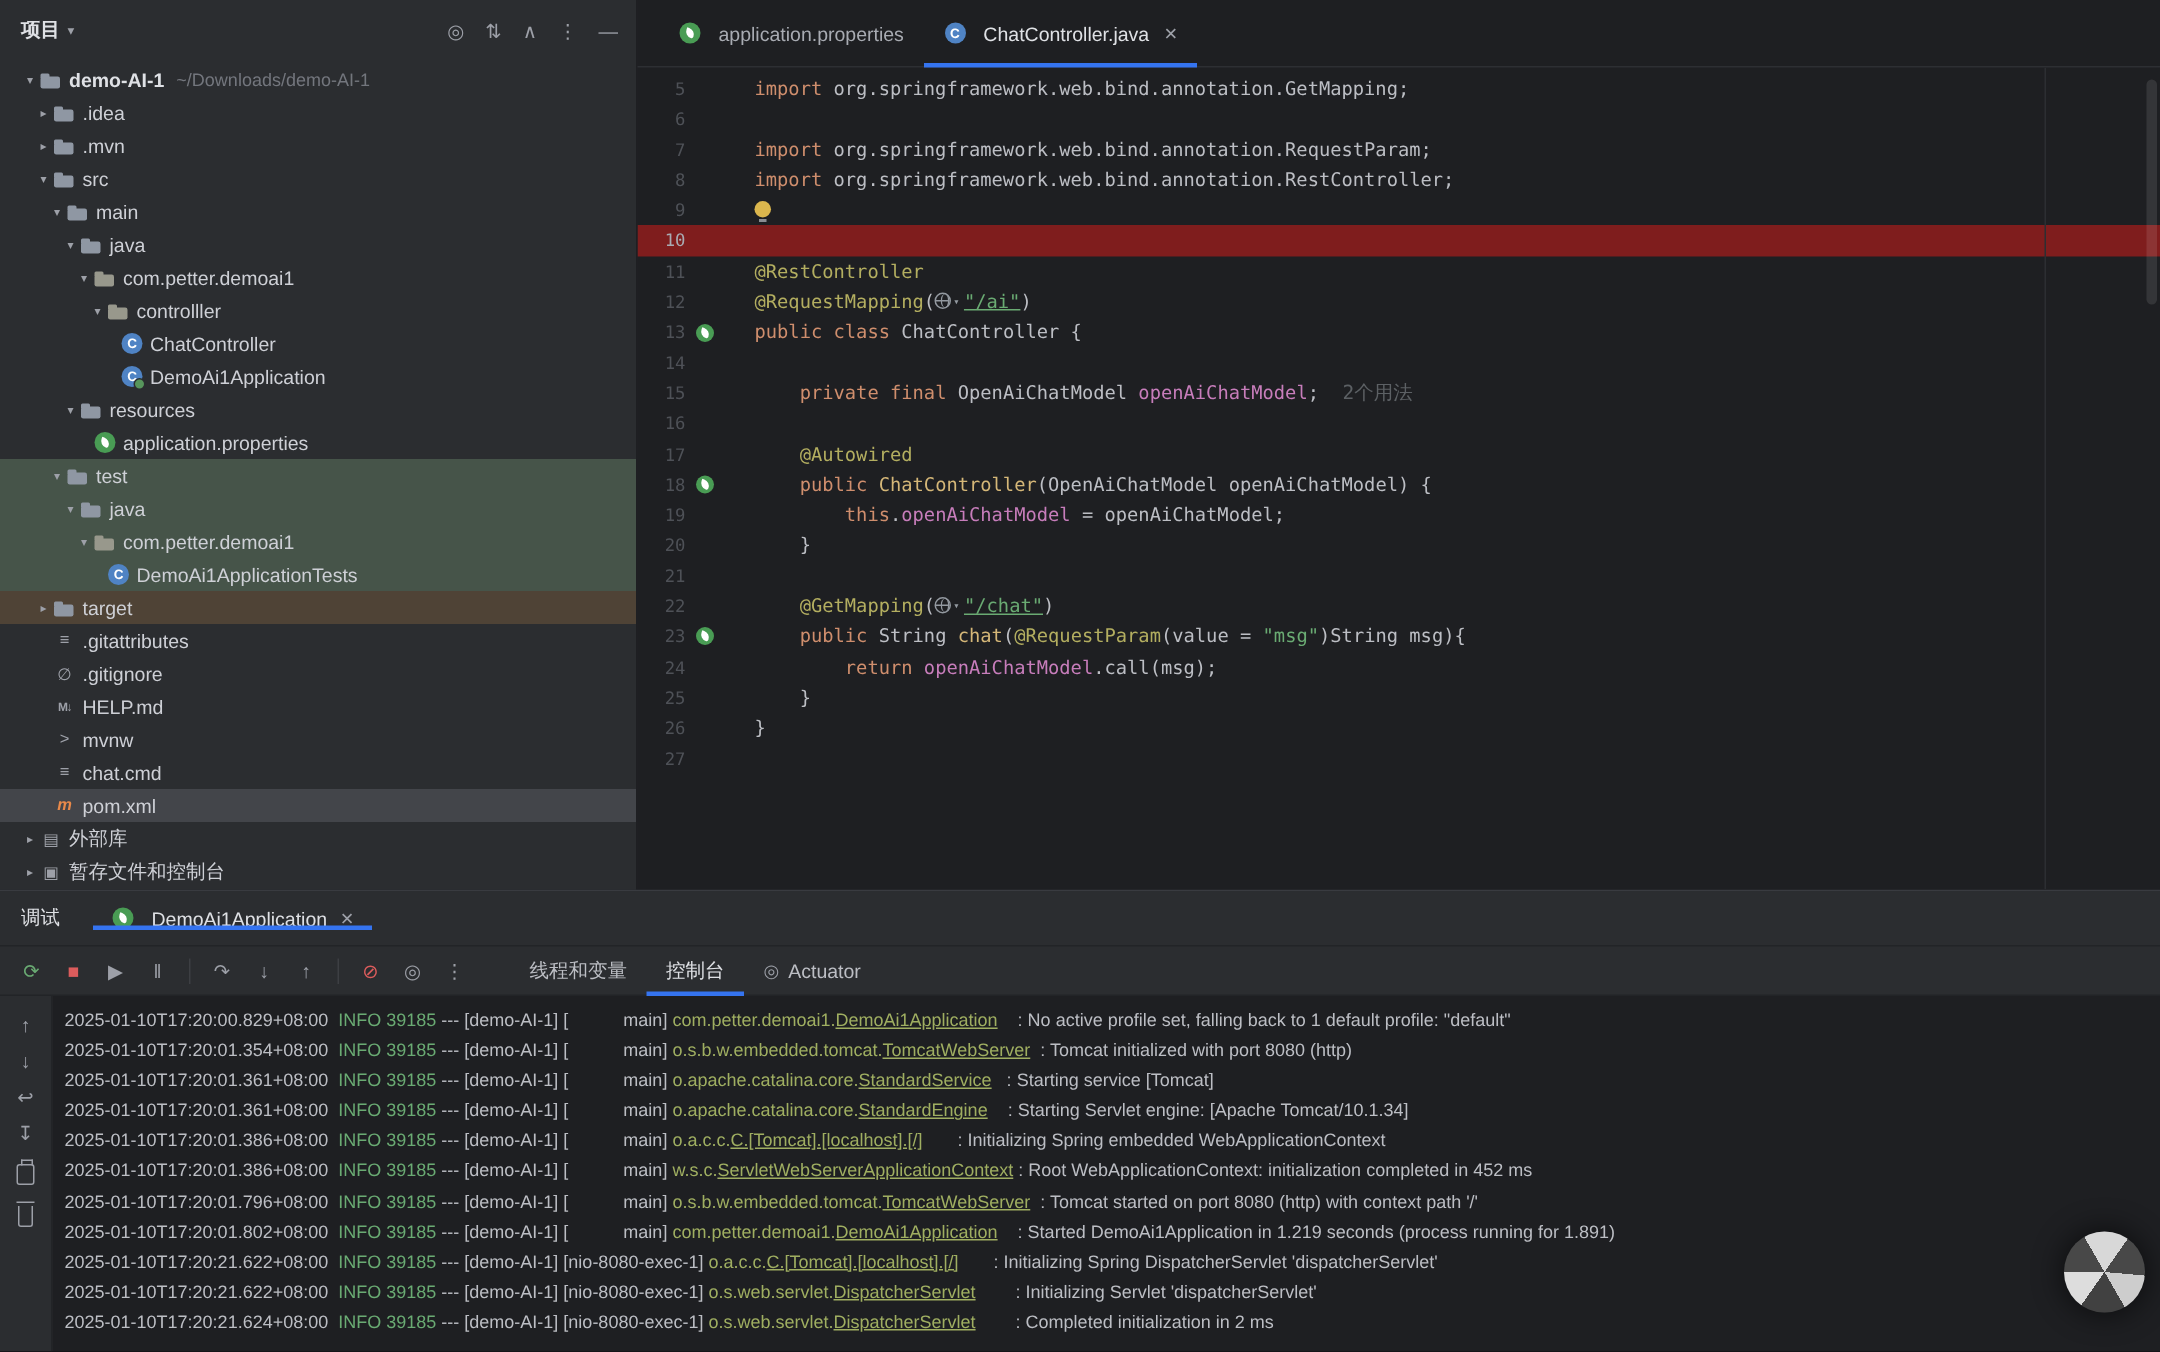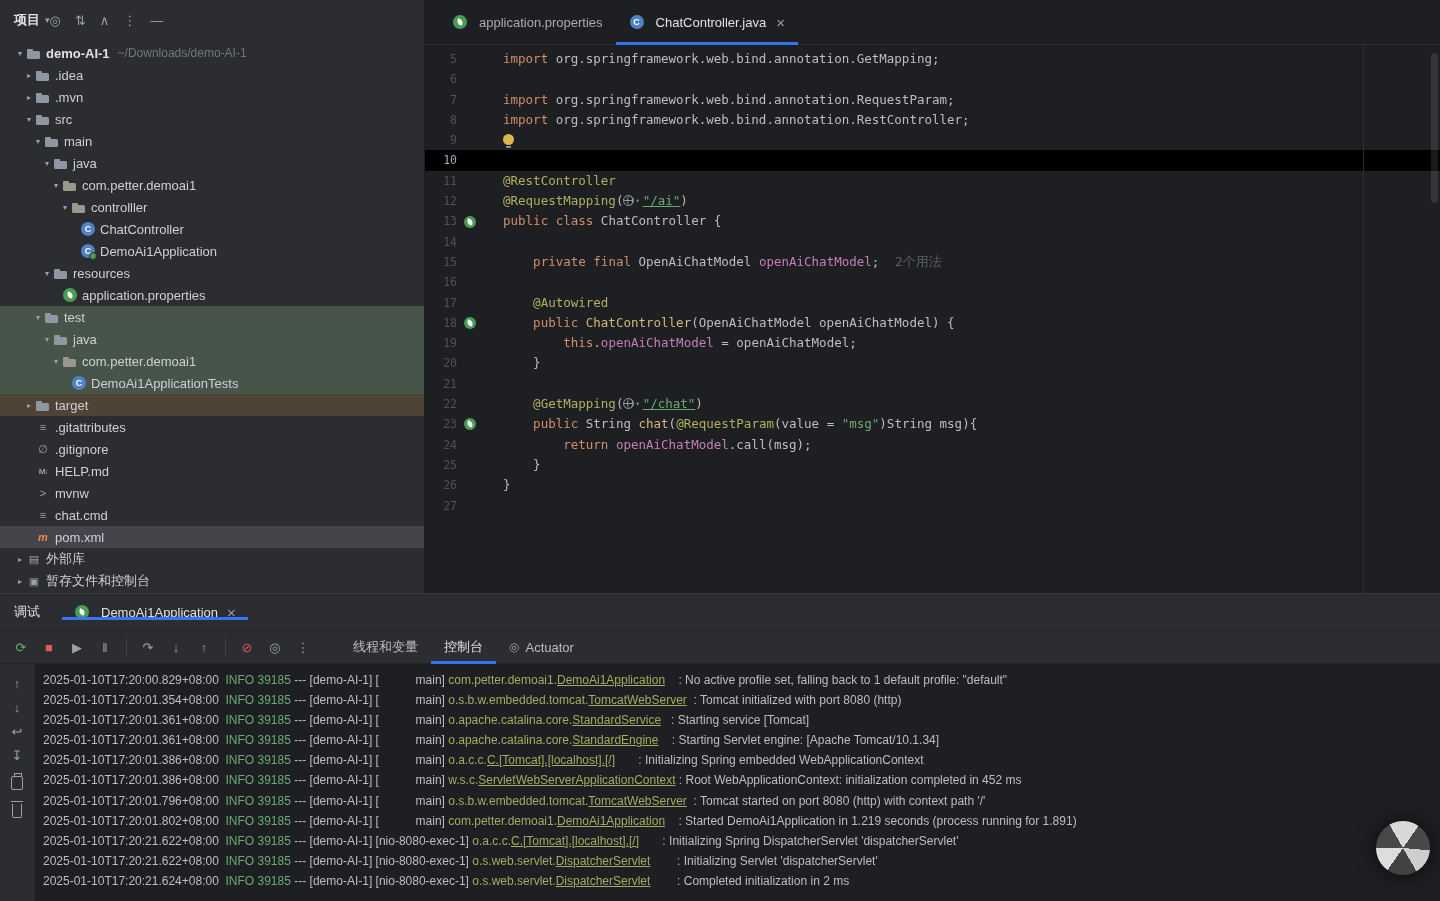--- a/index.html
+++ b/index.html
@@ -3,21 +3,21 @@
 <meta charset="utf-8">
 <style>
   *{box-sizing:border-box;margin:0;padding:0}
   html,body{background:#101113}
   body{font-family:"Liberation Sans",sans-serif;}
   .ide{position:relative;width:1440px;height:901px;background:#1e1f22;overflow:hidden;color:#ced0d6}
 
   
   .main-row{display:flex;height:593px}
   .project-panel{width:425px;flex:none;background:#2b2d30;border-right:1px solid #1e1f22;display:flex;flex-direction:column;overflow:hidden}
-  .pp-header{height:40px;flex:none;display:flex;align-items:center;padding:0 12px 0 14px}
+  .pp-header{height:40px;flex:none;display:flex;align-items:center;justify-content:space-between;padding:0 12px 0 14px}
   .pp-title-wrap{display:flex;align-items:center;gap:5px;font-size:13px;font-weight:700;color:#dfe1e5}
   .pp-title-wrap .chev-d{font-size:9px;color:#9da0a8;font-weight:400}
   .pp-actions{display:flex;align-items:center;gap:14px}
   .pp-act{color:#9da0a8;font-size:13px;cursor:pointer;line-height:1}
   .tree{flex:1;overflow:hidden;padding-top:2px}
   .tree-row{height:22px;display:flex;align-items:center;font-size:13px;color:#ced0d6;white-space:nowrap;cursor:default}
   .tree-row.bold .t-label{font-weight:700;color:#dfe1e5}
   .hl-green{background:#465449}
   .hl-brown{background:#4f4336}
   .hl-selected{background:#43454a}
@@ -43,21 +43,21 @@
   .editor-area{flex:1;display:flex;flex-direction:column;background:#1e1f22;min-width:0}
   .tab-bar{height:45px;flex:none;display:flex;align-items:stretch;padding-left:14px;border-bottom:1px solid #2d2f33}
   .etab{display:flex;align-items:center;gap:7px;padding:0 13px;position:relative;color:#a8abb2;font-size:13px;cursor:pointer}
   .etab.active{color:#dfe1e5}
   .etab.active::after{content:"";position:absolute;left:0;right:0;bottom:-1px;height:3px;background:#3574f0}
   .etab-close{color:#9da0a8;font-size:15px;margin-left:3px;line-height:1}
   .editor{flex:1;position:relative;overflow:hidden;padding-top:4px}
   .margin-guide{position:absolute;left:938px;top:0;bottom:0;width:1px;background:#2c2e32}
   .ed-scrollbar{position:absolute;right:2px;top:8px;width:7px;height:150px;border-radius:4px;background:rgba(255,255,255,.10)}
   .code-line{display:flex;height:20.3px;line-height:20.3px;font-family:"DejaVu Sans Mono","Liberation Mono",monospace;font-size:12.5px;white-space:pre}
-  .code-line.current{background:#000000}
+  .code-line.current{background:#7f1d1d}
   .lnum{width:32px;flex:none;text-align:right;color:#4e5157;font-size:11.5px}
   .code-line.current .lnum{color:#a9abb2}
   .gut{width:26px;flex:none;display:flex;align-items:center;justify-content:center}
   .gut .fi{margin:0;width:12px;height:12px}
   .codetxt{padding-left:20px}
   .tk-kw{color:#cf8e6d}
   .tk-ann{color:#b3ae60}
   .tk-str{color:#6aab73}
   .tk-stru{color:#6aab73;text-decoration:underline}
   .tk-fld{color:#c77dbb}

